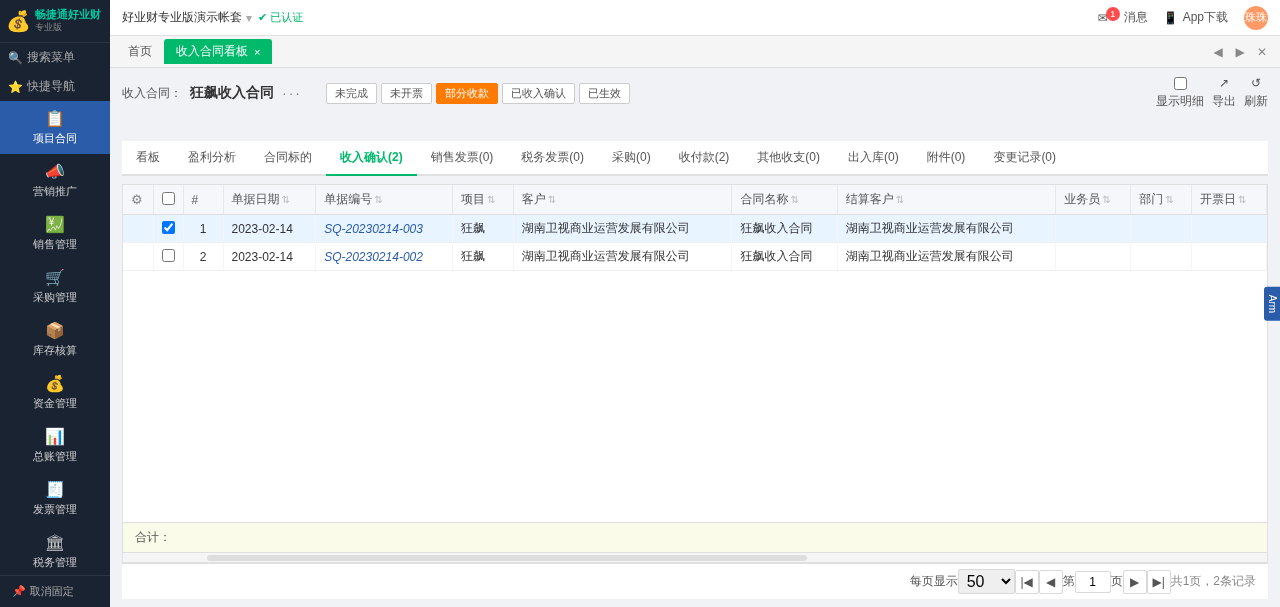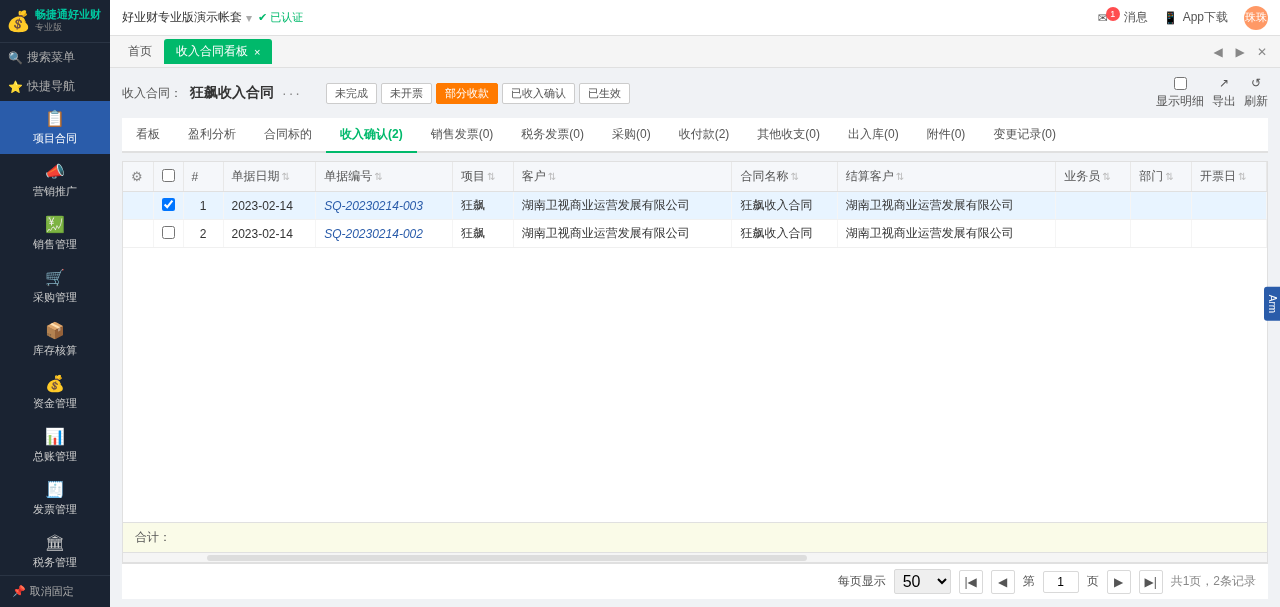--- a/index.html
+++ b/index.html
@@ -47,41 +47,41 @@
     .contract-header { display: flex; align-items: center; gap: 8px; margin-bottom: 8px; }
     .contract-title { font-size: 14px; color: #333; font-weight: bold; }
     .contract-more { color: #888; cursor: pointer; font-size: 14px; letter-spacing: 2px; }
     .status-btns { display: flex; gap: 4px; margin-left: 16px; }
     .status-btn { padding: 2px 8px; border: 1px solid #ccc; border-radius: 2px; font-size: 11px; color: #555; cursor: pointer; background: #fff; }
     .status-btn.active-orange { background: #ff7a00; color: #fff; border-color: #ff7a00; }
     .header-actions { margin-left: auto; display: flex; align-items: center; gap: 8px; }
     .header-action-btn { display: flex; align-items: center; gap: 3px; font-size: 12px; color: #555; cursor: pointer; flex-direction: column; }
 
     
-    .sub-tabs { display: flex; gap: 0; border-bottom: 2px solid #e0e0e0; margin-bottom: 8px; background: #fff; }
+    .sub-tabs { display: flex; gap: 0; border-bottom: 2px solid #e0e0e0; margin-bottom: 8px; background: #fff; margin-top: 23px; }
     .sub-tab { padding: 8px 14px; font-size: 12px; color: #555; cursor: pointer; border-bottom: 2px solid transparent; margin-bottom: -2px; white-space: nowrap; }
     .sub-tab.active { color: #00b96b; border-bottom: 2px solid #00b96b; font-weight: bold; }
 
     
     .table-container { background: #fff; flex: 1; display: flex; flex-direction: column; overflow: hidden; border: 1px solid #e0e0e0; }
     .table-wrap { flex: 1; overflow: auto; }
     .data-table { width: 100%; border-collapse: collapse; font-size: 12px; }
     .data-table th { background: #f5f7fa; color: #555; font-weight: normal; padding: 6px 8px; border-bottom: 1px solid #e0e0e0; text-align: left; white-space: nowrap; border-right: 1px solid #e8e8e8; position: sticky; top: 0; z-index: 1; }
     .data-table td { padding: 5px 8px; border-bottom: 1px solid #f0f0f0; color: #333; white-space: nowrap; border-right: 1px solid #f5f5f5; }
     .data-table tr.selected td { background: #e8f4ff; }
     .link { color: #2a5caa; text-decoration: none; cursor: pointer; font-style: italic; }
     .col-num { width: 40px; text-align: center; }
     .col-cb { width: 30px; text-align: center; }
     .col-gear { width: 30px; text-align: center; }
     .th-sort { display: flex; align-items: center; gap: 2px; }
     .sort-icon { color: #bbb; font-size: 10px; }
     .total-row { background: #fafbe8; padding: 6px 12px; font-size: 12px; color: #555; border-top: 1px solid #e0e0e0; display: flex; align-items: center; gap: 8px; }
 
     
-    .pagination { height: 36px; background: #fff; border-top: 1px solid #e0e0e0; display: flex; align-items: center; justify-content: flex-end; padding: 0 12px; gap: 8px; font-size: 12px; color: #555; }
+    .pagination { height: 36px; background: #fff; border-top: 1px solid #e0e0e0; display: flex; align-items: center; justify-content: flex-end; padding: 0 12px; font-size: 12px; color: #555; }
     .page-size-select { border: 1px solid #d9d9d9; padding: 2px 4px; border-radius: 2px; font-size: 16px; }
     .page-btn { width: 24px; height: 24px; border: 1px solid #d9d9d9; background: #fff; border-radius: 2px; display: flex; align-items: center; justify-content: center; cursor: pointer; color: #555; font-size: 12px; }
     .page-input { width: 36px; height: 22px; border: 1px solid #d9d9d9; text-align: center; border-radius: 2px; font-size: 12px; }
     .page-info { color: #888; }
 
     
     .pin-area { padding: 4px 8px; border-top: 1px solid #2a3444; }
     .pin-item { display: flex; align-items: center; gap: 4px; padding: 4px; color: #aaa; font-size: 11px; cursor: pointer; }
 
     

